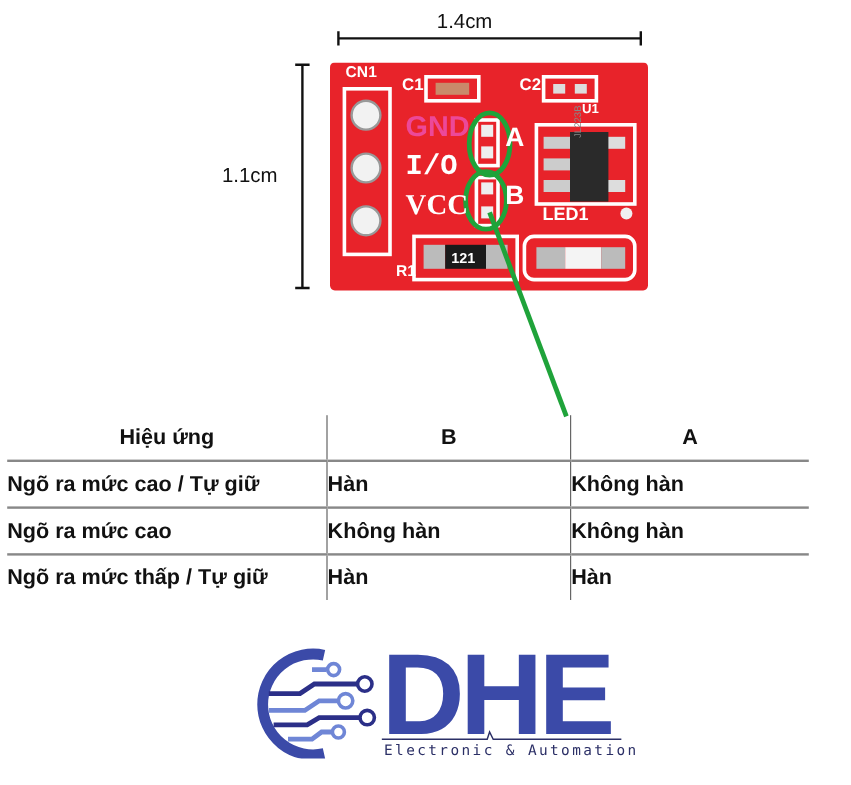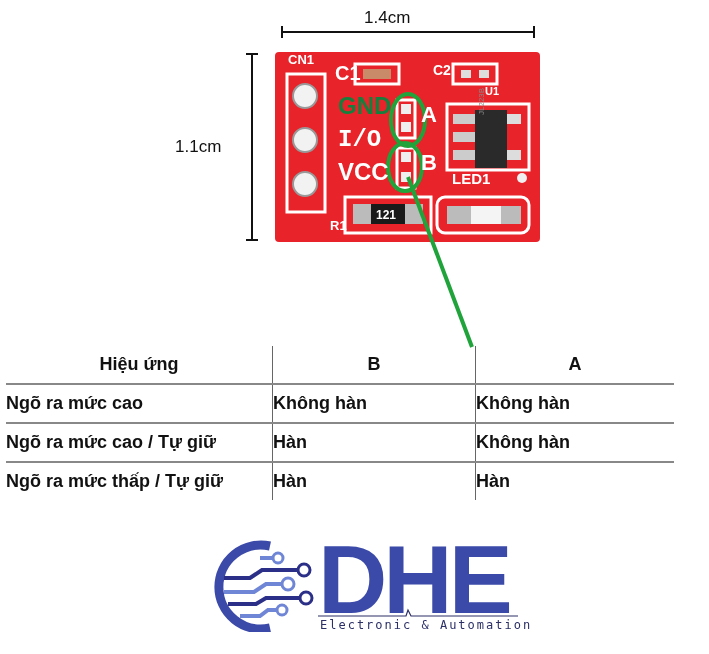--- a/index.html
+++ b/index.html
@@ -21,21 +21,21 @@
 </head>
 <body>
 
 <div class="abs dim-label" style="left:364px;top:8px;">1.4cm</div>
 <svg class="abs" style="left:280px;top:24px;" width="256" height="16">
   <line x1="2" y1="8" x2="254" y2="8" stroke="#111" stroke-width="2"></line>
   <line x1="2" y1="2" x2="2" y2="14" stroke="#111" stroke-width="2"></line>
   <line x1="254" y1="2" x2="254" y2="14" stroke="#111" stroke-width="2"></line>
 </svg>
 
-<div class="abs dim-label" style="left:175px;top:137px;">1.1cm</div>
+<div class="abs dim-label" style="left:185px;top:137px;">1.1cm</div>
 <svg class="abs" style="left:244px;top:52px;" width="16" height="190">
   <line x1="8" y1="2" x2="8" y2="188" stroke="#111" stroke-width="2"></line>
   <line x1="2" y1="2" x2="14" y2="2" stroke="#111" stroke-width="2"></line>
   <line x1="2" y1="188" x2="14" y2="188" stroke="#111" stroke-width="2"></line>
 </svg>
 
 <svg class="abs" style="left:275px;top:52px;" width="265" height="192" viewBox="0 0 265 192">
   <rect x="0" y="0" width="265" height="190" rx="4" fill="#e8232a"></rect>
 
   <rect x="12" y="22" width="38" height="138" fill="none" stroke="#fff" stroke-width="3"></rect>
@@ -74,26 +74,26 @@
   <rect x="172" y="154" width="24" height="18" fill="#bbb"></rect>
   <rect x="196" y="154" width="30" height="18" fill="#f4f4f4"></rect>
   <rect x="226" y="154" width="20" height="18" fill="#bbb"></rect>
   <circle cx="247" cy="126" r="5" fill="#f0f0f0"></circle>
 
   <ellipse cx="133" cy="68" rx="17" ry="26" fill="none" stroke="#1fa33a" stroke-width="4"></ellipse>
   <ellipse cx="130" cy="115" rx="17" ry="24" fill="none" stroke="#1fa33a" stroke-width="4"></ellipse>
 </svg>
 
 <div class="abs" style="left:288px;top:52px;color:#fff;font-weight:bold;font-size:13px;">CN1</div>
-<div class="abs" style="left:335px;top:62px;color:#fff;font-weight:bold;font-size:20px;">C1</div>
+<div class="abs" style="left:335px;top:62px;color:#fff;font-weight:bold;font-size:14px;">C1</div>
 <div class="abs" style="left:433px;top:62px;color:#fff;font-weight:bold;font-size:14px;">C2</div>
 <div class="abs" style="left:485px;top:85px;color:#fff;font-weight:bold;font-size:11px;">U1</div>
-<div class="abs" style="left:338px;top:92px;color:#15803d;font-weight:bold;font-size:24px;">GND</div>
+<div class="abs" style="left:338px;top:92px;color:#ec4899;font-weight:bold;font-size:24px;">GND</div>
 <div class="abs" style="left:338px;top:126px;color:#fff;font-weight:bold;font-size:24px;font-family:'Liberation Mono',monospace;">I/O</div>
-<div class="abs" style="left:338px;top:158px;color:#fff;font-weight:bold;font-size:24px;">VCC</div>
+<div class="abs" style="left:338px;top:158px;color:#fff;font-weight:bold;font-size:24px;font-family:Liberation Serif, serif;">VCC</div>
 <div class="abs" style="left:421px;top:102px;color:#fff;font-weight:bold;font-size:22px;">A</div>
 <div class="abs" style="left:421px;top:150px;color:#fff;font-weight:bold;font-size:22px;">B</div>
 <div class="abs" style="left:452px;top:170px;color:#fff;font-weight:bold;font-size:15px;">LED1</div>
 <div class="abs" style="left:310px;top:218px;color:#fff;font-weight:bold;font-size:13px;padding-left:20px;">R1</div>
 <div class="abs" style="left:376px;top:208px;color:#fff;font-weight:bold;font-size:12px;">121</div>
 <div class="abs" style="left:477px;top:115px;color:#888;font-size:8px;transform:rotate(-90deg);transform-origin:left top;">
   <span>JL223B</span>
 </div>
 
 <svg class="abs" style="left:400px;top:175px;" width="90" height="175">
@@ -101,27 +101,27 @@
 </svg>
 
 <table class="spec">
   <tbody>
       <tr>
     <th class="c1">Hiệu ứng</th>
     <th class="c2">B</th>
     <th class="c3">A</th>
   </tr>
   <tr>
-    <td class="c1">Ngõ ra mức cao</td>
-    <td class="c2">Không hàn</td>
+    <td class="c1">Ngõ ra mức cao / Tự giữ</td>
+    <td class="c2">Hàn</td>
     <td class="c3">Không hàn</td>
   </tr>
   <tr>
-    <td class="c1">Ngõ ra mức cao / Tự giữ</td>
-    <td class="c2">Hàn</td>
+    <td class="c1">Ngõ ra mức cao</td>
+    <td class="c2">Không hàn</td>
     <td class="c3">Không hàn</td>
   </tr>
   <tr>
     <td class="c1">Ngõ ra mức thấp / Tự giữ</td>
     <td class="c2">Hàn</td>
     <td class="c3">Hàn</td>
   </tr>
 </tbody>
   </table>
 

